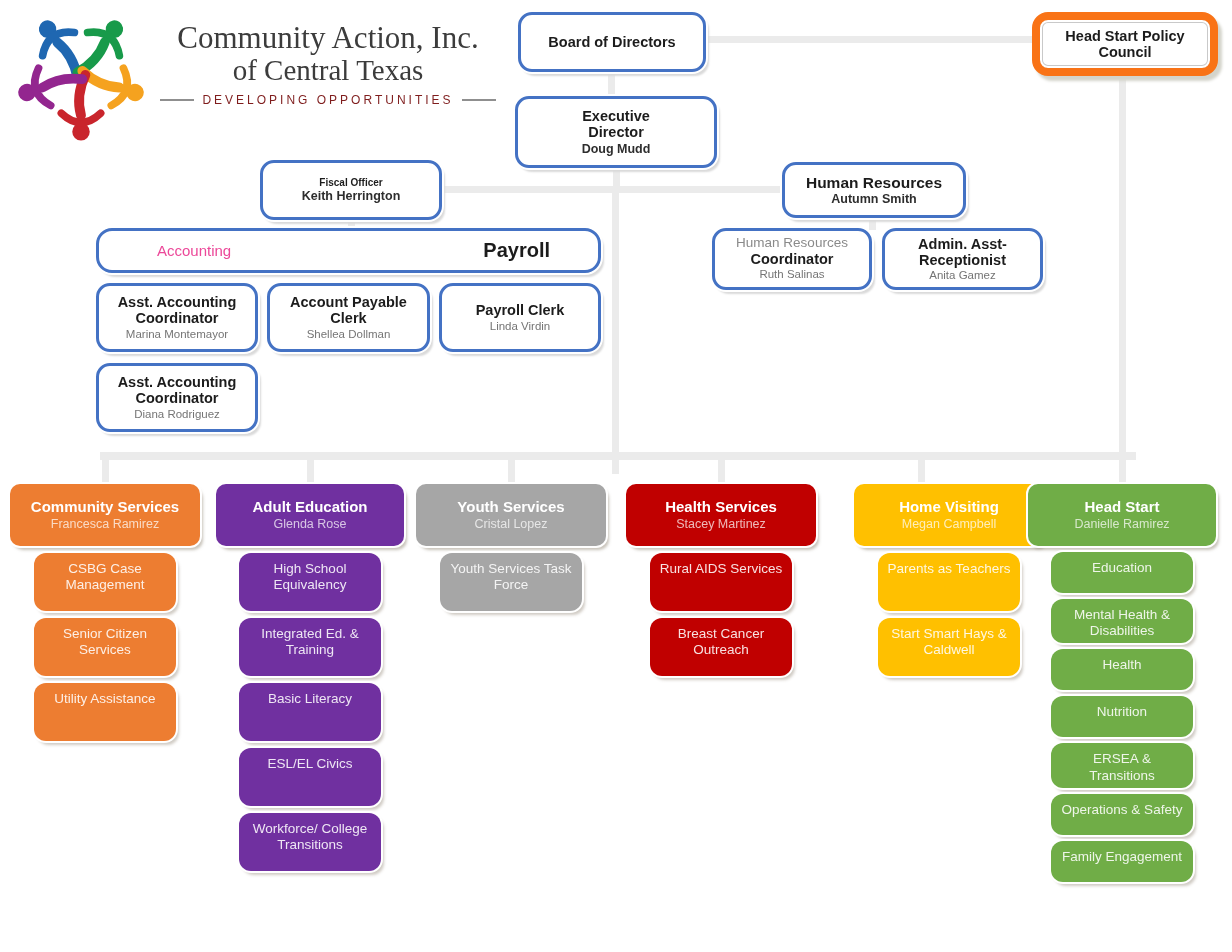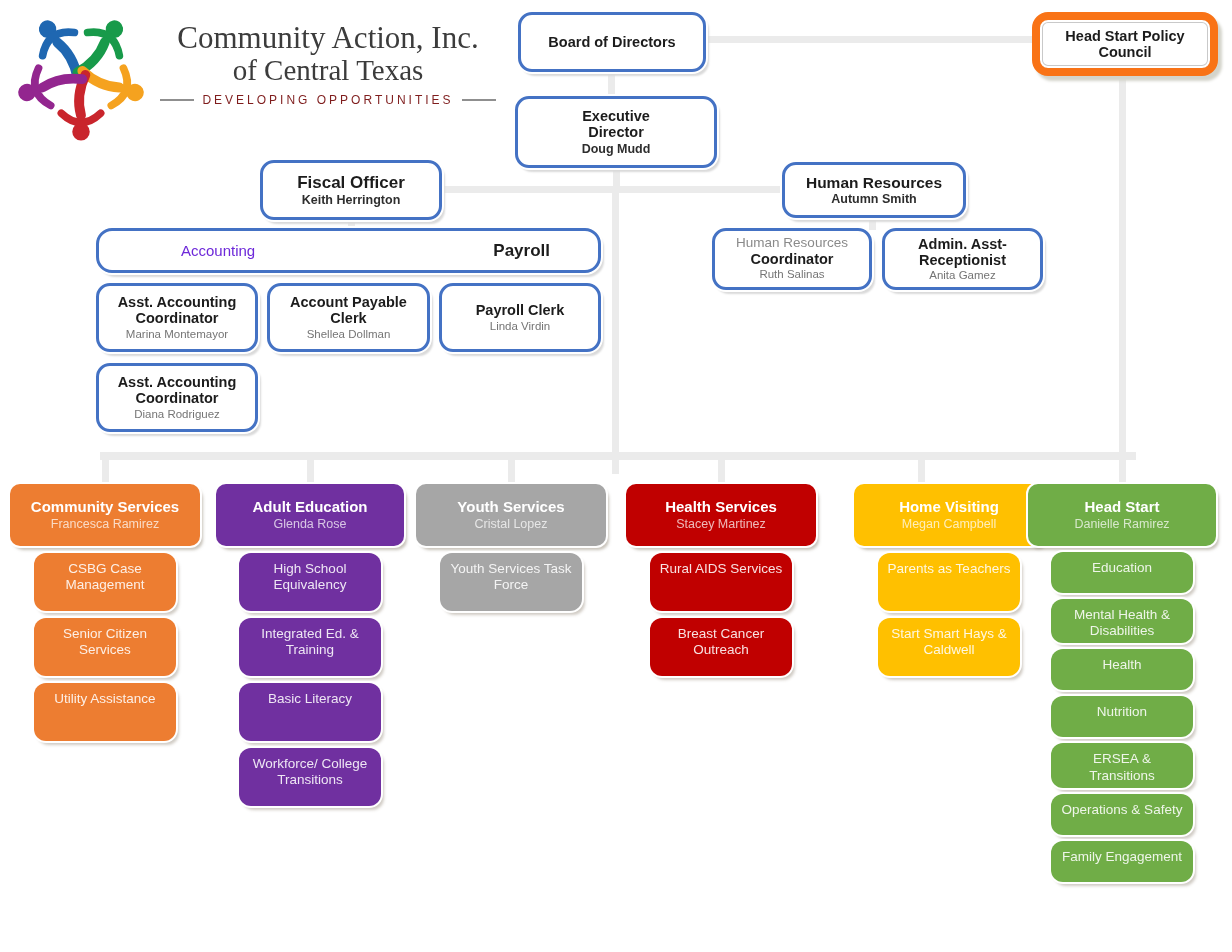--- a/index.html
+++ b/index.html
@@ -29,22 +29,22 @@
   .bt{font-weight:bold;font-size:14.5px;color:#1c1c1c;line-height:1.12;}
   .bt-narrow{display:inline-block;max-width:104px;}
   .bt-wrap{display:inline-block;max-width:126px;}
   .bn{font-size:11.5px;color:#757575;line-height:1.15;margin-top:1px;}
   .bn-dark{font-size:12.5px;color:#2e2e2e;font-weight:bold;margin-top:1px;line-height:1.15;}
   .bt-light{font-weight:400;font-size:13.5px;color:#8a8a8a;line-height:1.1;}
   .greenbox{border:8px solid #f97316;border-radius:16px;
             box-shadow:inset 0 0 0 2px #fff,inset 0 0 0 3px #c9c9c9,4px 5px 3px #d4d4cb;}
   #wide-box{flex-direction:row;justify-content:space-between;border-radius:16px;
             padding:0 48px 0 58px;}
-  #wide-box .wb-left{font-size:15px;color:#6d28d9;margin-left:24px;}
-  #wide-box .wb-right{font-size:17px;font-weight:bold;color:#1c1c1c;}
+  #wide-box .wb-left{font-size:15px;color:#ec4899;}
+  #wide-box .wb-right{font-size:20px;font-weight:bold;color:#1c1c1c;}
 
   
   .dept-col{position:absolute;top:484px;}
   .dept-head{height:62px;border-radius:10px;display:flex;flex-direction:column;
              align-items:center;justify-content:center;text-align:center;
              box-shadow:0 0 0 2px #fff,3px 4px 3px rgba(145,135,118,0.5);}
   .dept-title{font-size:15px;font-weight:bold;color:#ffffff;line-height:1.1;}
   .dept-name{font-size:12.5px;color:rgba(255,255,255,0.72);line-height:1.15;margin-top:1px;}
   .child{width:142px;margin:7px auto 0;border-radius:12px;min-height:58px;
          box-shadow:0 0 0 2px #fff,3px 4px 3px rgba(150,140,125,0.45);
@@ -122,21 +122,21 @@
   <div class="bluebox greenbox" style="left:1032px;top:12px;width:186px;height:64px;">
     <div class="bt"><span class="bt-wrap">Head Start Policy Council</span></div>
   </div>
 
   <div class="bluebox" style="left:515px;top:96px;width:202px;height:72px;">
     <div class="bt"><span class="bt-narrow">Executive Director</span></div>
     <div class="bn-dark">Doug Mudd</div>
   </div>
 
   <div class="bluebox" style="left:260px;top:160px;width:182px;height:60px;">
-    <div class="bt" style="font-size:17px;">Fiscal Officer</div>
+    <div class="bt" style="font-size:10px;">Fiscal Officer</div>
     <div class="bn-dark">Keith Herrington</div>
   </div>
 
   <div class="bluebox" style="left:782px;top:162px;width:184px;height:56px;">
     <div class="bt" style="font-size:15.5px;">Human Resources</div>
     <div class="bn-dark">Autumn Smith</div>
   </div>
 
   <div class="bluebox" id="wide-box" style="left:96px;top:228px;width:505px;height:45px;">
     <span class="wb-left">Accounting</span>
@@ -185,20 +185,21 @@
         <div class="child" style="background: rgb(237, 125, 49);">Utility Assistance</div>
       </div>
       <div class="dept-col adult-education" style="left: 216px; width: 188px;">
         <div class="dept-head" style="background: rgb(112, 48, 160);">
           <div class="dept-title">Adult Education</div>
           <div class="dept-name">Glenda Rose</div>
         </div>
         <div class="child" style="background: rgb(112, 48, 160);">High School Equivalency</div>
         <div class="child" style="background: rgb(112, 48, 160);">Integrated Ed. &amp; Training</div>
         <div class="child" style="background: rgb(112, 48, 160);">Basic Literacy</div>
+        <div class="child" style="background: rgb(112, 48, 160);">ESL/EL Civics</div>
         <div class="child" style="background: rgb(112, 48, 160);">Workforce/ College Transitions</div>
       </div>
       <div class="dept-col youth-services" style="left: 416px; width: 190px;">
         <div class="dept-head" style="background: rgb(166, 166, 166);">
           <div class="dept-title">Youth Services</div>
           <div class="dept-name">Cristal Lopez</div>
         </div>
         <div class="child" style="background: rgb(166, 166, 166);">Youth Services Task Force</div>
       </div>
       <div class="dept-col health-services" style="left: 626px; width: 190px;">

